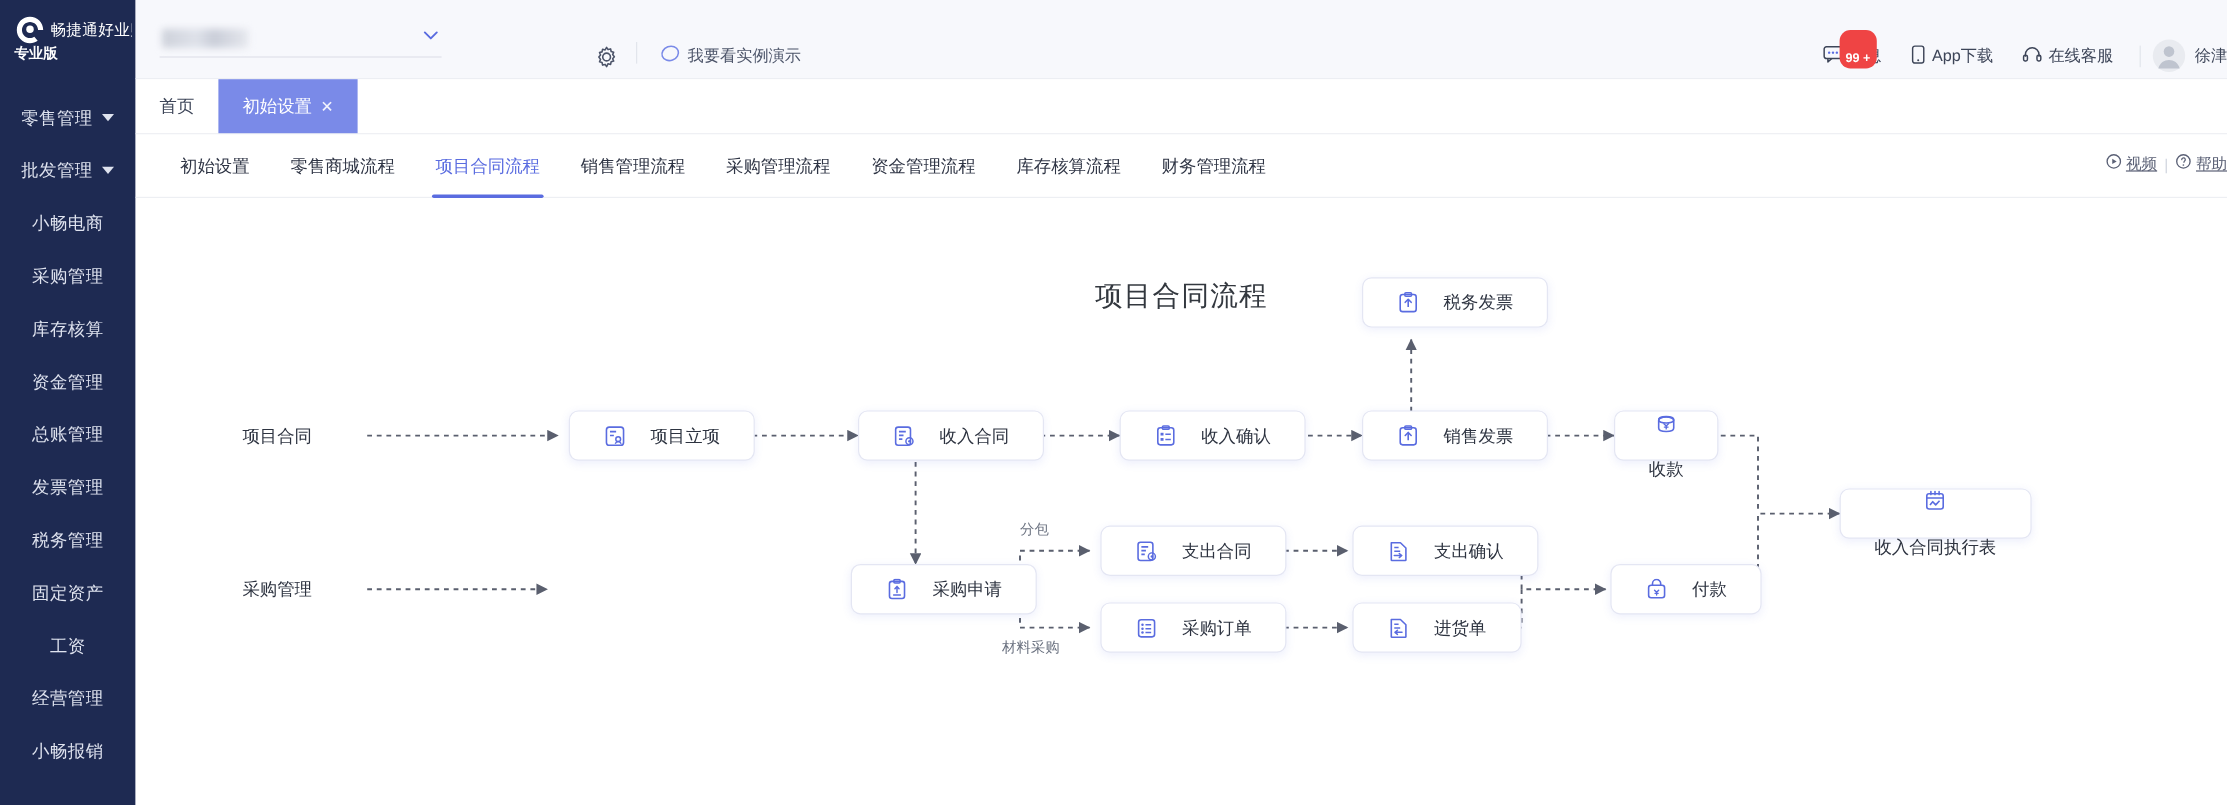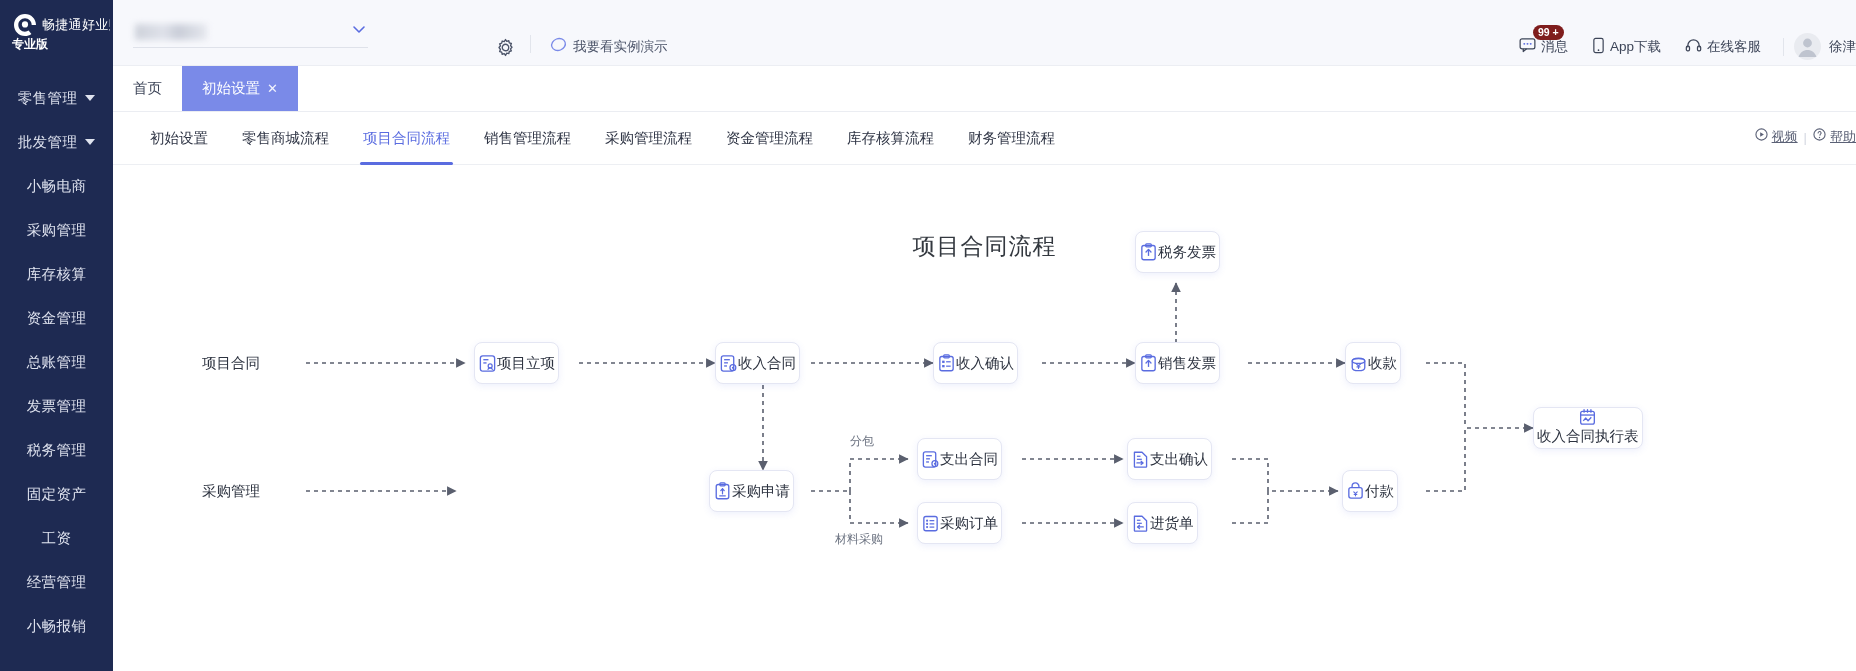--- a/index.html
+++ b/index.html
@@ -75,22 +75,22 @@
     position: absolute; right: 0px; top: 33px;
     display: flex; align-items: center; gap: 0px;
   }
   .tb-btn {
     display: flex; align-items: center; gap: 5px;
     color: #3d4558; font-size: 13.5px; cursor: pointer;
     position: relative; padding: 0 12px; white-space: nowrap;
   }
   .badge {
     position: absolute; left: 26px; top: -12px;
-    background: #7f1d1d; color: #fff; font-size: 10.5px;
-    border-radius: 9px; padding: 1px 5px 1px 5px; line-height: 13px;
+    background: #ef4444; color: #fff; font-size: 10.5px;
+    border-radius: 9px; padding: 18px 5px 1px 5px; line-height: 13px;
     font-weight: bold;
   }
   .vsep { width: 1px; height: 18px; background: #e2e5ec; margin: 0 10px; }
   .avatar {
     width: 27px; height: 27px; border-radius: 50%; background: #e9ebf0;
     display: flex; align-items: center; justify-content: center;
   }
   .username {
     color: #3d4558; font-size: 13.5px; margin-left: 8px;
     white-space: nowrap; overflow: hidden; max-width: 30px;
@@ -141,22 +141,22 @@
   .page-title {
     position: absolute; left: 0; right: 0; top: 66px; text-align: center;
     font-size: 23px; color: #33383f; letter-spacing: 1px;
   }
   .flow { position: absolute; left: 0; top: 0; width: 1743px; height: 506px; }
 
   .node {
     position: absolute; height: 42px;
     background: #ffffff; border: 1px solid #e4e6f3; border-radius: 8px;
     box-shadow: 0 2px 7px rgba(90,108,224,0.10);
-    display: flex; align-items: center; gap: 0;
-    padding: 0 3px; cursor: pointer; z-index: 3;
+    display: flex; align-items: center; gap: 20px;
+    padding: 0 28px; cursor: pointer; z-index: 3;
     font-size: 14.5px; color: #2d3340; white-space: nowrap;
   }
   .node .ico { width: 19px; height: 19px; flex: 0 0 19px; }
   .rowlabel {
     position: absolute; font-size: 14.5px; color: #2d3340; white-space: nowrap;
     z-index: 3;
   }
   .edgelabel {
     position: absolute; font-size: 12px; color: #6b7280; white-space: nowrap;
     z-index: 3;
@@ -441,21 +441,21 @@
         </div>
         <div class="node" style="left: 1022px; top: 66px;">
           <span class="ico"><svg viewBox="0 0 20 20" width="19" height="19">
               <rect x="3" y="2.6" width="14" height="15" rx="2.2" fill="none" stroke="#5a6ce0" stroke-width="1.4"></rect>
               <rect x="7" y="1" width="6" height="3" rx="1" fill="none" stroke="#5a6ce0" stroke-width="1.3"></rect>
               <line x1="10" y1="13.6" x2="10" y2="7" stroke="#5a6ce0" stroke-width="1.4"></line>
               <path d="M7.4 9.4 L10 6.7 L12.6 9.4" fill="none" stroke="#5a6ce0" stroke-width="1.4" stroke-linejoin="round" stroke-linecap="round"></path>
             </svg></span>
           <span>税务发票</span>
         </div>
-        <div class="node" style="left: 1232px; top: 177px;">
+        <div class="node" style="left: 1232px; top: 177px; flex-direction: column;">
           <span class="ico"><svg viewBox="0 0 20 20" width="19" height="19">
               <path d="M3.4 7.4 C3.4 5.6 6 4.4 10 4.4 S16.6 5.6 16.6 7.4 V14.4 C16.6 16.3 14 17.5 10 17.5 S3.4 16.3 3.4 14.4 Z" fill="none" stroke="#5a6ce0" stroke-width="1.4"></path>
               <ellipse cx="10" cy="7.4" rx="6.6" ry="2.6" fill="none" stroke="#5a6ce0" stroke-width="1.4"></ellipse>
               <path d="M8 10.6 L10 12.6 L12 10.6 M10 12.6 V15.2 M8.4 13.6h3.2" fill="none" stroke="#5a6ce0" stroke-width="1.2" stroke-linecap="round"></path>
             </svg></span>
           <span>收款</span>
         </div>
         <div class="node" style="left: 1420px; top: 242px; flex-direction: column;">
           <span class="ico"><svg viewBox="0 0 20 20" width="19" height="19">
               <rect x="2.8" y="3.6" width="14.4" height="13.4" rx="2" fill="none" stroke="#5a6ce0" stroke-width="1.4"></rect>

